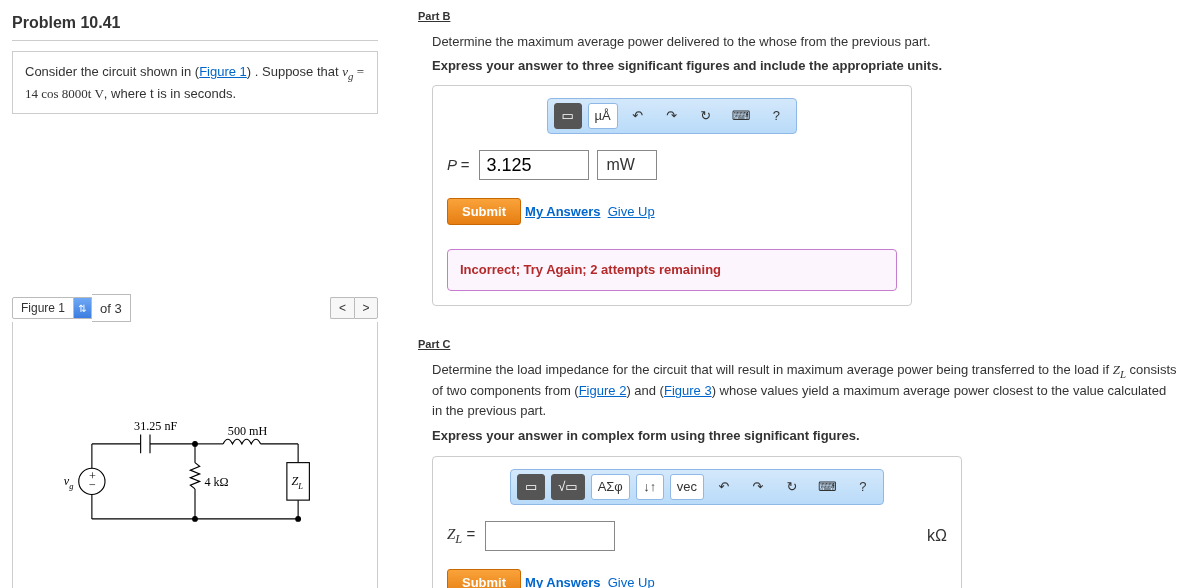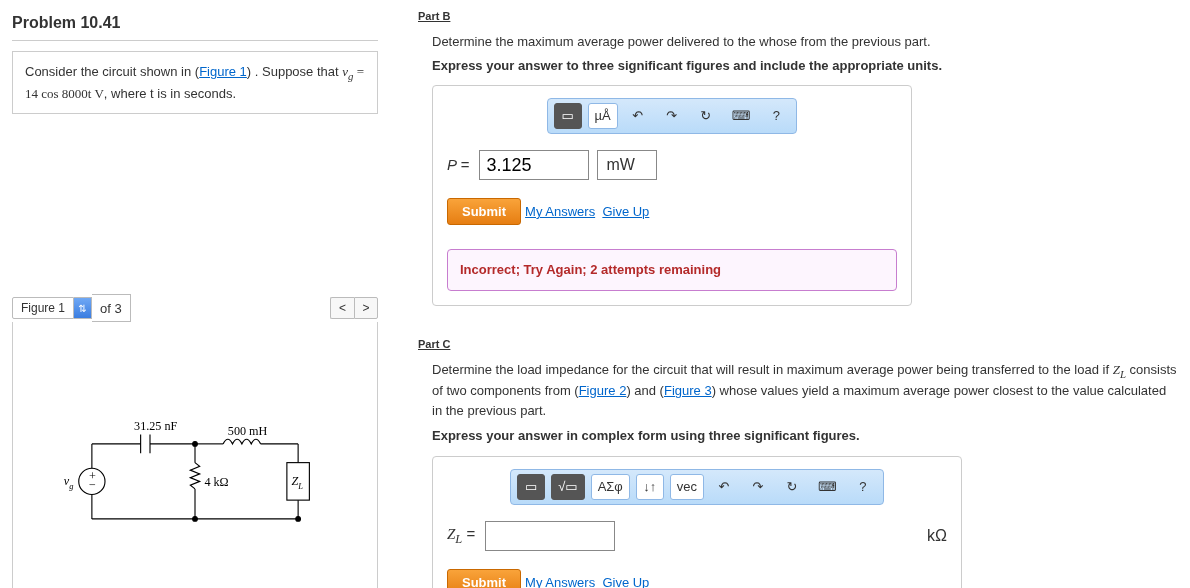--- a/index.html
+++ b/index.html
@@ -132,21 +132,21 @@
   }
   .orange-btn {
     background: linear-gradient(#f9a33a,#e67e12);
     border:1px solid #c96800;
     color:#fff; font-weight:bold;
     border-radius:3px;
     padding:5px 14px;
     font-size:13px;
   }
   .link { color:#0066cc; text-decoration:underline; font-size:13px; cursor:pointer;}
-  .link.bold { font-weight:normal; }
+  .link.bold { font-weight:bold; }
   .feedback {
     border:1px solid #c77dcf;
     border-radius:4px;
     background:#fdf5fe;
     color:#b42a2a;
     font-weight:bold;
     margin:10px 14px 14px 14px;
     padding:10px 12px;
     width: calc(100% - 28px);
   }

